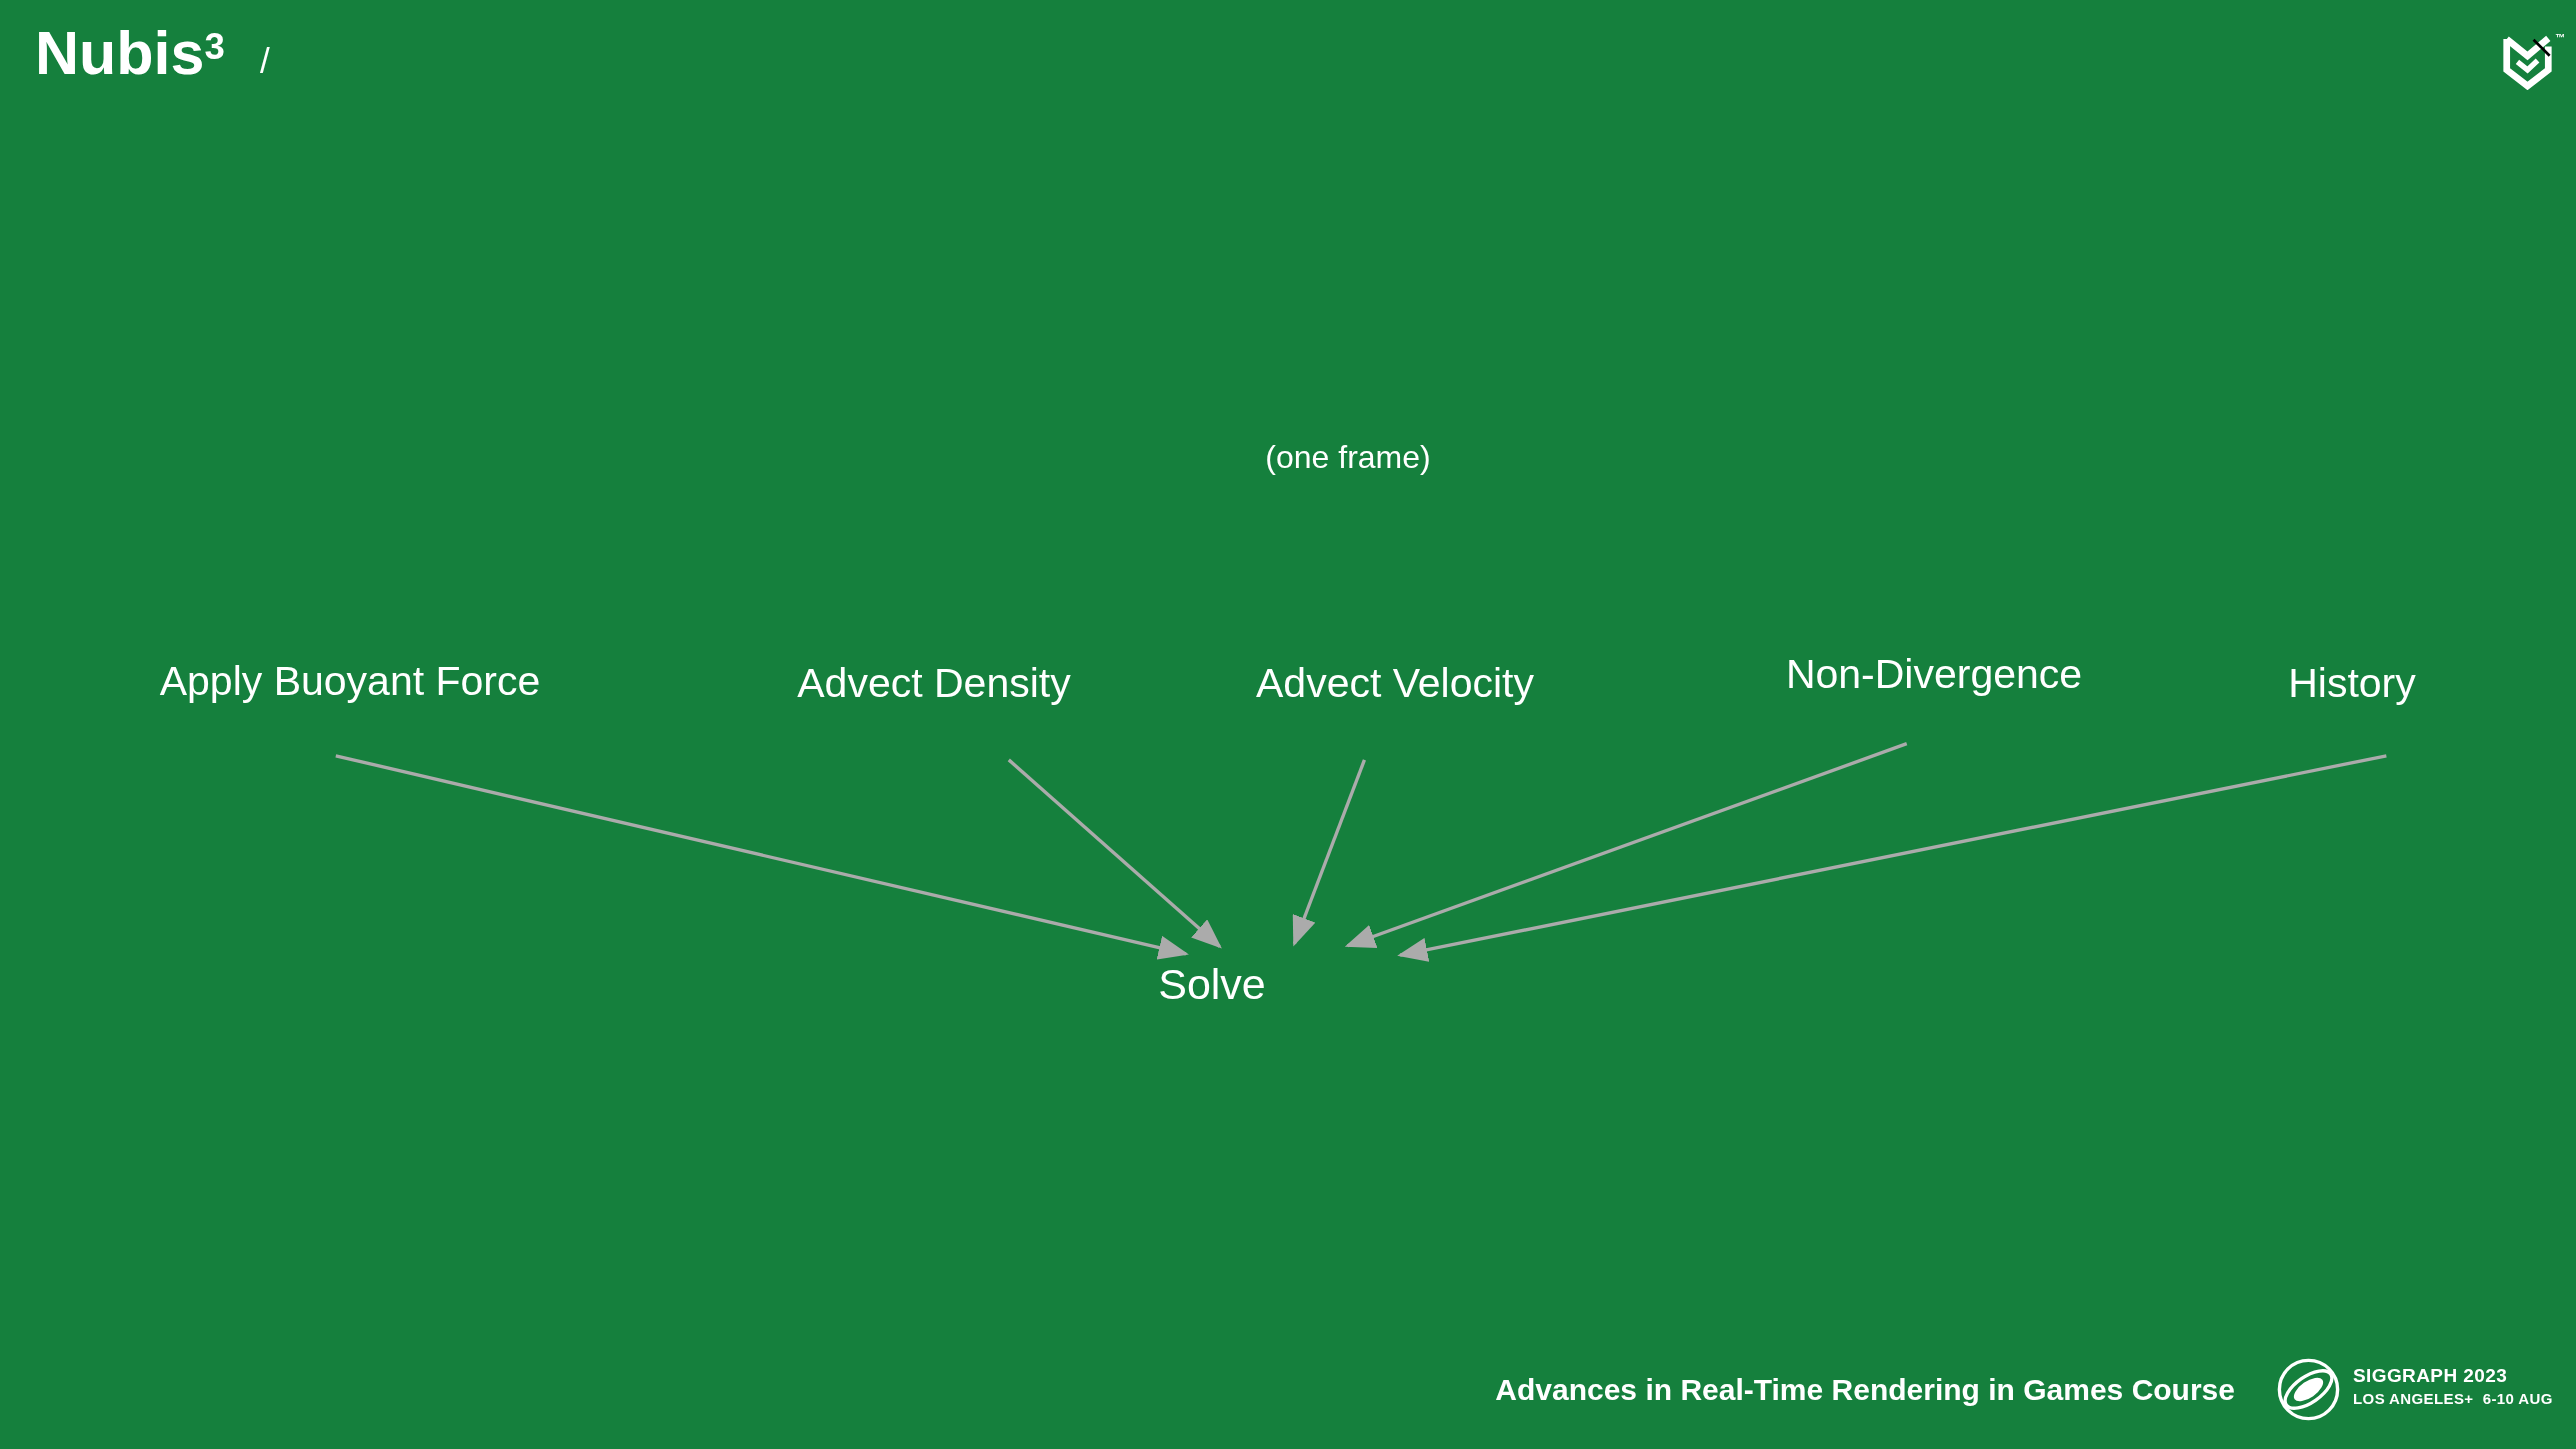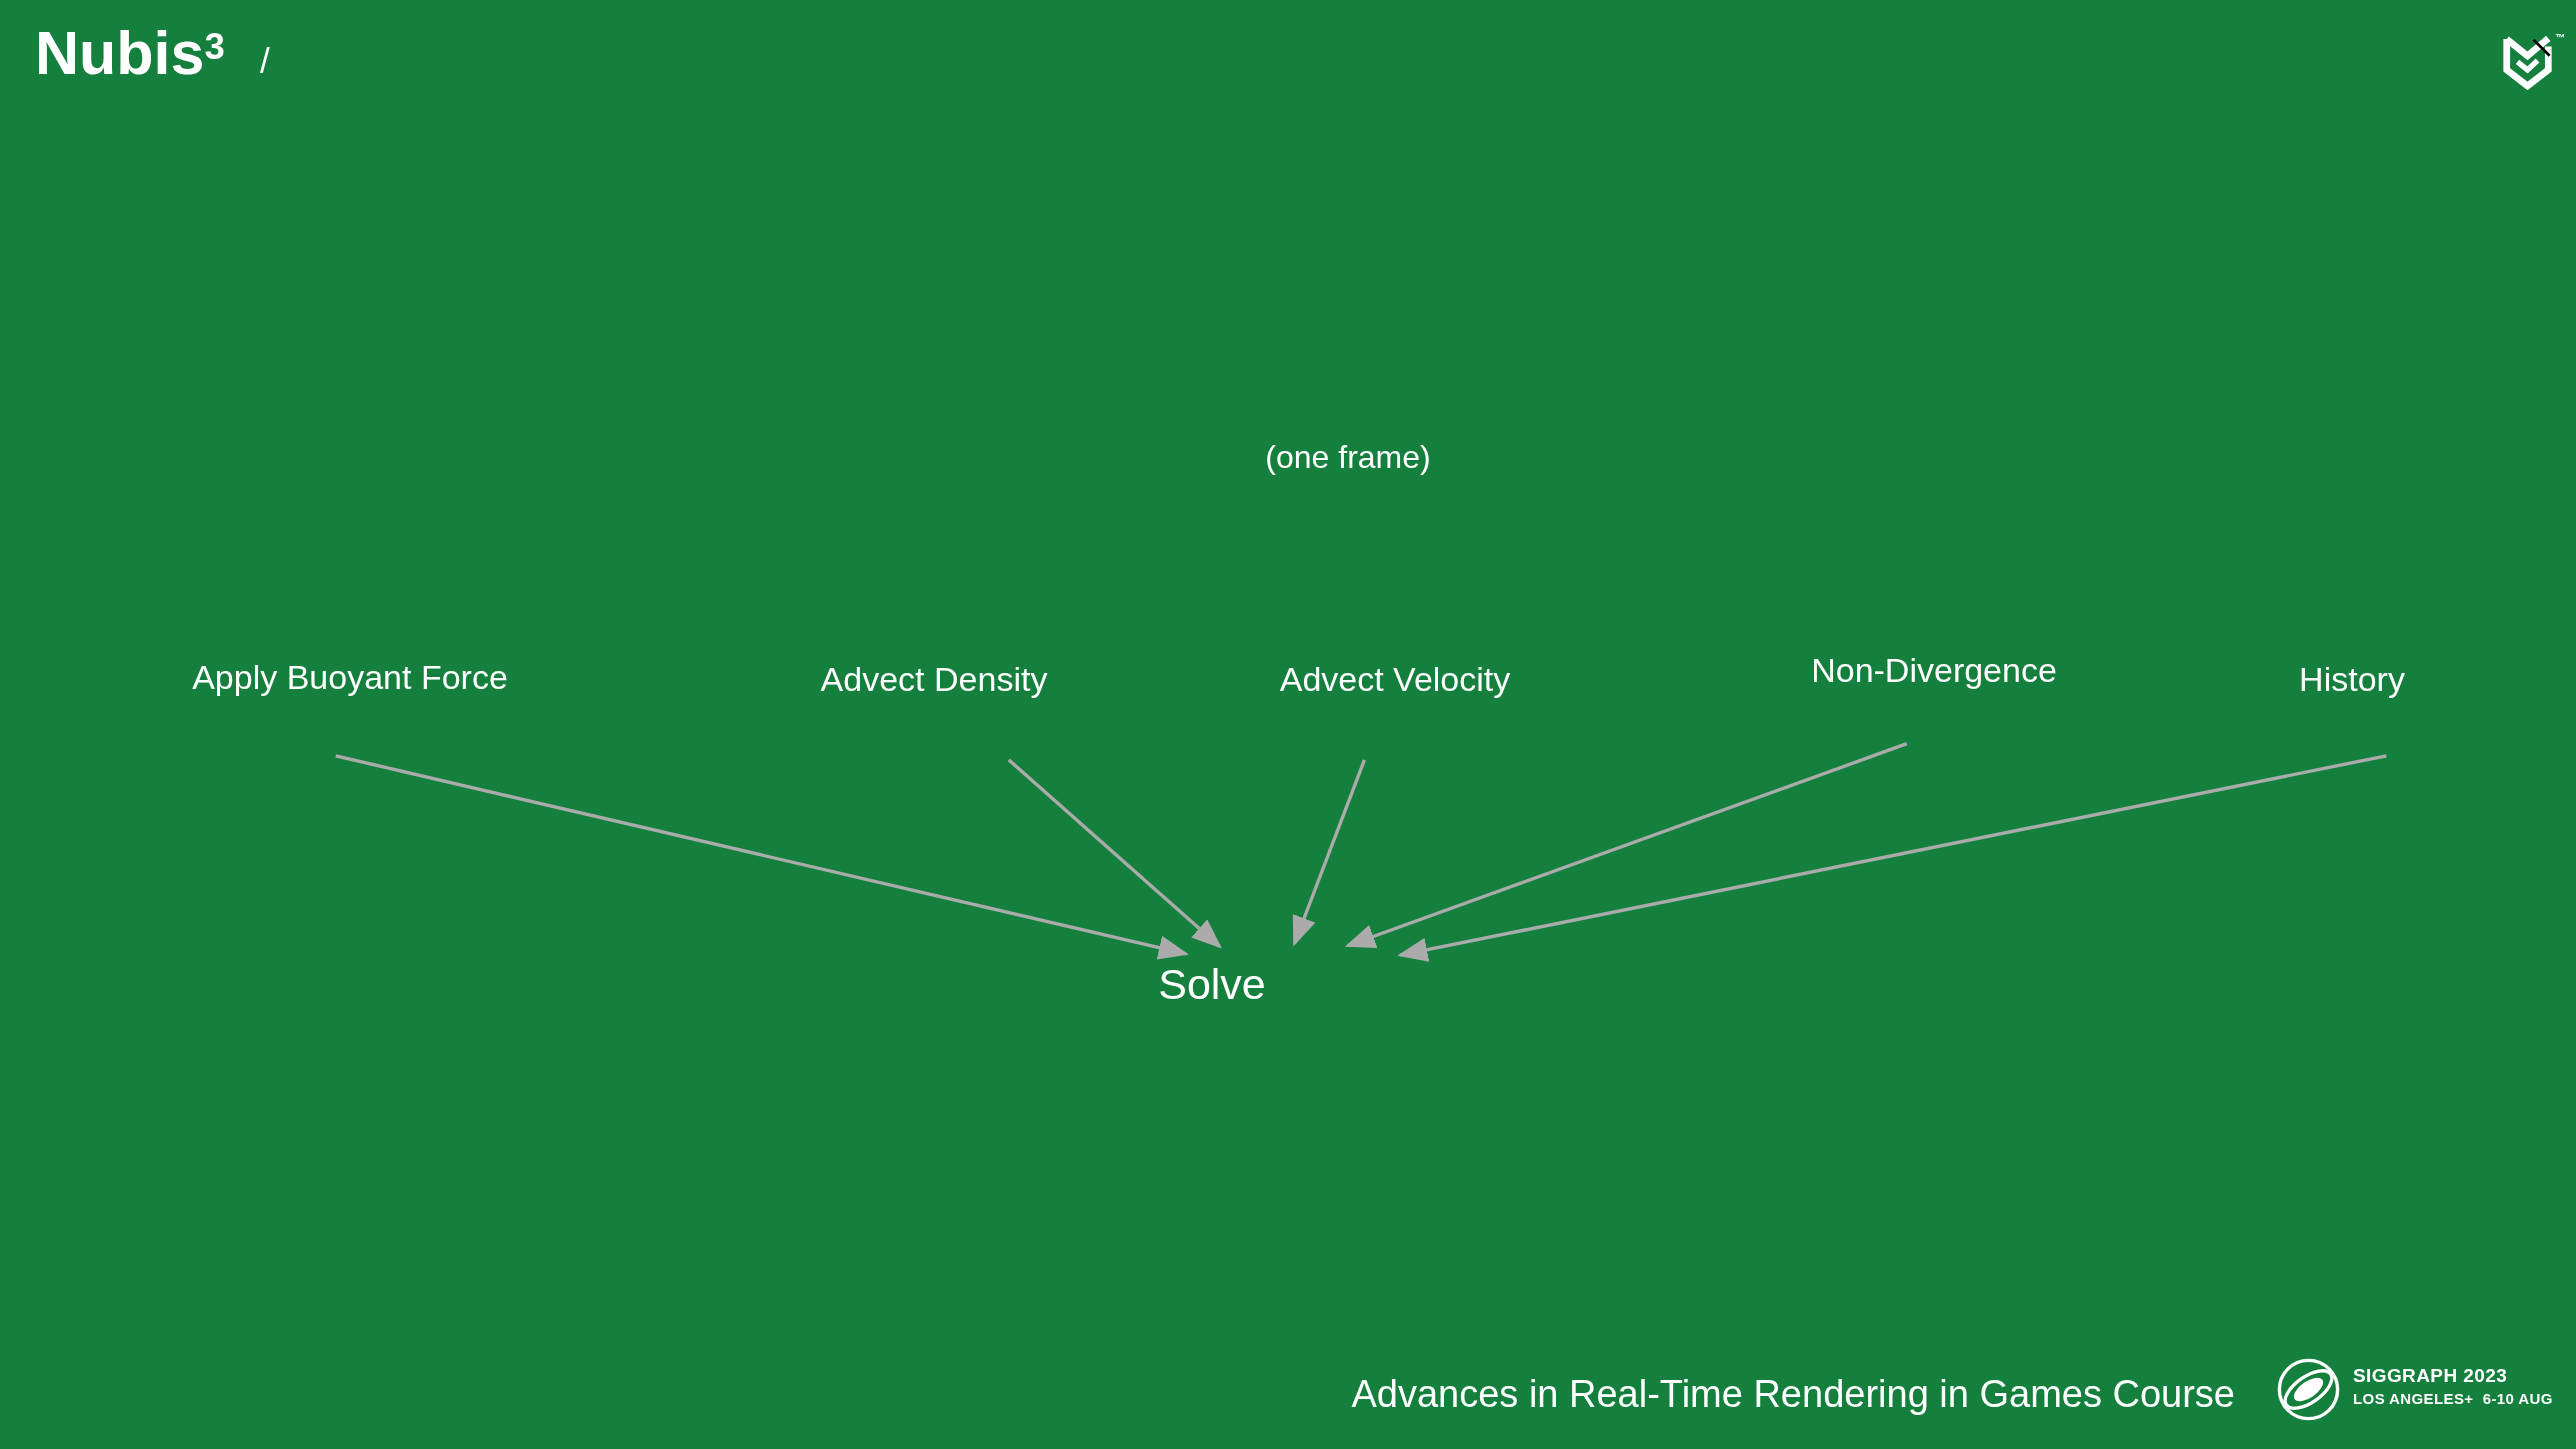--- a/index.html
+++ b/index.html
@@ -35,38 +35,38 @@
     position:absolute;left:1307px;top:363px;transform:translateX(-50%);
     font-size:44px;line-height:1;white-space:nowrap;font-weight:400;
   }
   .solver-subheading{
     position:absolute;left:1324px;top:441px;transform:translateX(-50%);
     font-size:32px;line-height:1;white-space:nowrap;font-weight:400;margin-left:24px;
   }
   
   .node{
     position:absolute;transform:translateX(-50%);
-    font-size:34px;line-height:1.1;white-space:nowrap;font-weight:400;
+    font-size:41px;line-height:1.1;white-space:nowrap;font-weight:400;
   }
   .node-apply-buoyant-force{left:350px; top:659px;}
   .node-advect-density   {left:934px;top:661px;}
   .node-advect-velocity  {left:1395px;top:661px;}
   .node-non-divergence   {left:1934px;top:652px;}
   .node-sourcing         {left:2352px;top:661px;}
   .solve-node{
     position:absolute;left:1212px;top:961px;transform:translateX(-50%);
     font-size:43px;line-height:1.1;white-space:nowrap;font-weight:400;
   }
   
   .arrow-layer{position:absolute;left:0;top:0;width:2576px;height:1449px;}
   .arrow-layer line{stroke:#ababab;stroke-width:5;}
   
   .footer-course{
     position:absolute;right:341px;top:1373px;
-    font-size:38px;line-height:1.15;white-space:nowrap;font-weight:400;
+    font-size:30px;line-height:1.15;white-space:nowrap;font-weight:700;
   }
   .sig-logo{position:absolute;left:2276px;top:1357px;width:65px;height:65px;}
   .sig-text{position:absolute;left:2353px;top:1366px;line-height:1;}
   .sig-conf{
     font-size:19px;font-weight:bold;letter-spacing:0.4px;white-space:pre;
   }
   .sig-loc{
     margin-top:6px;font-size:15px;font-weight:bold;letter-spacing:0.4px;white-space:pre;
   }
 </style>

